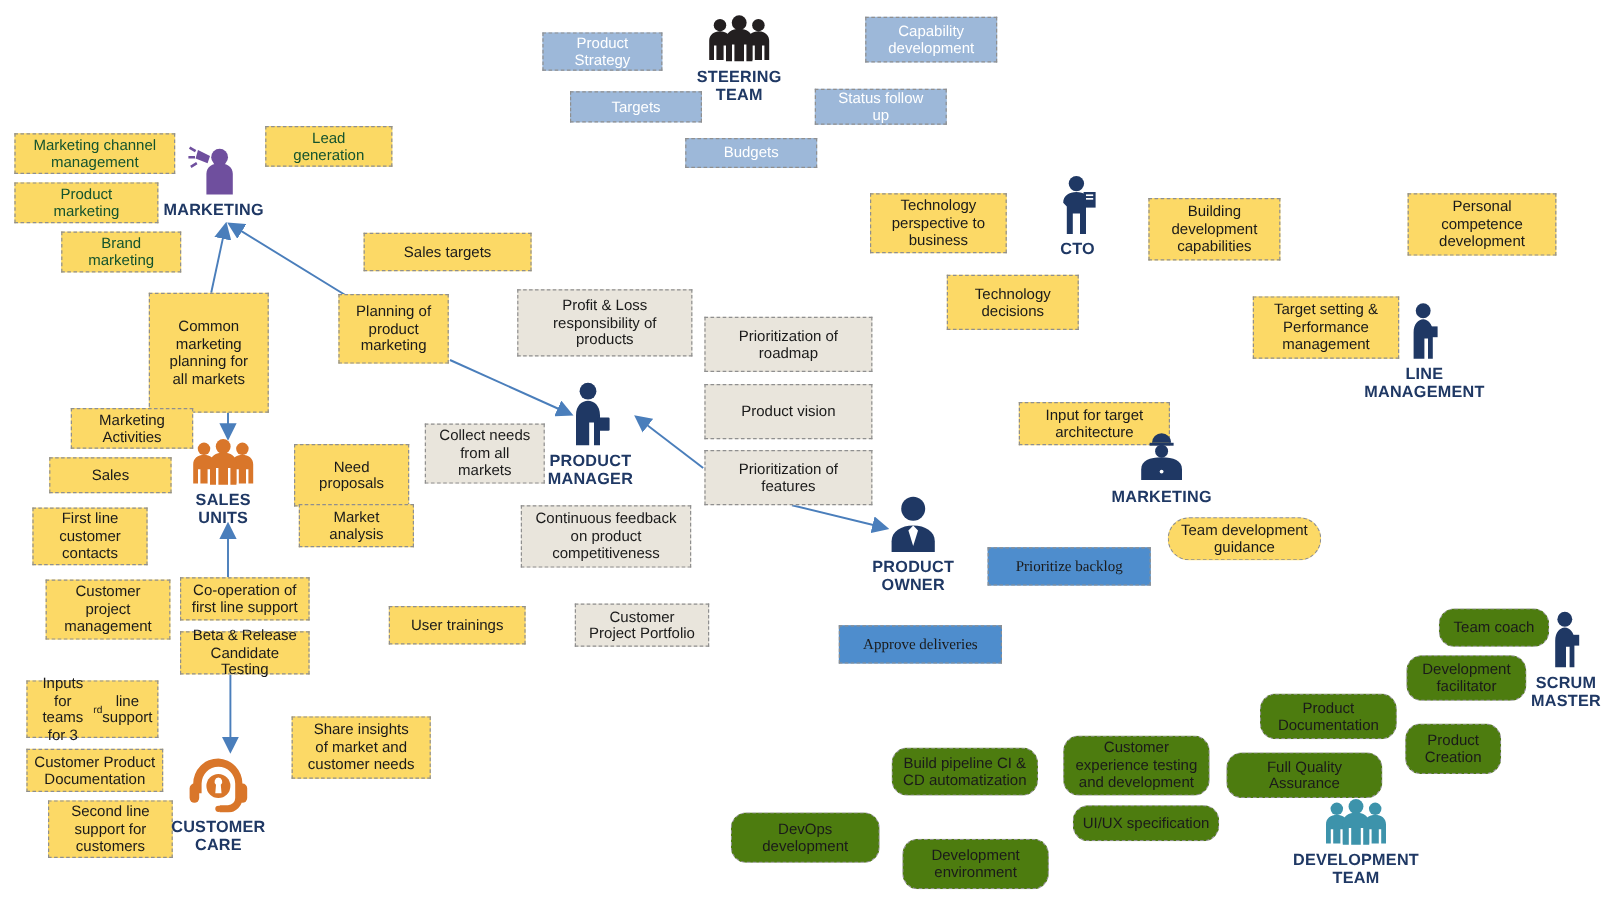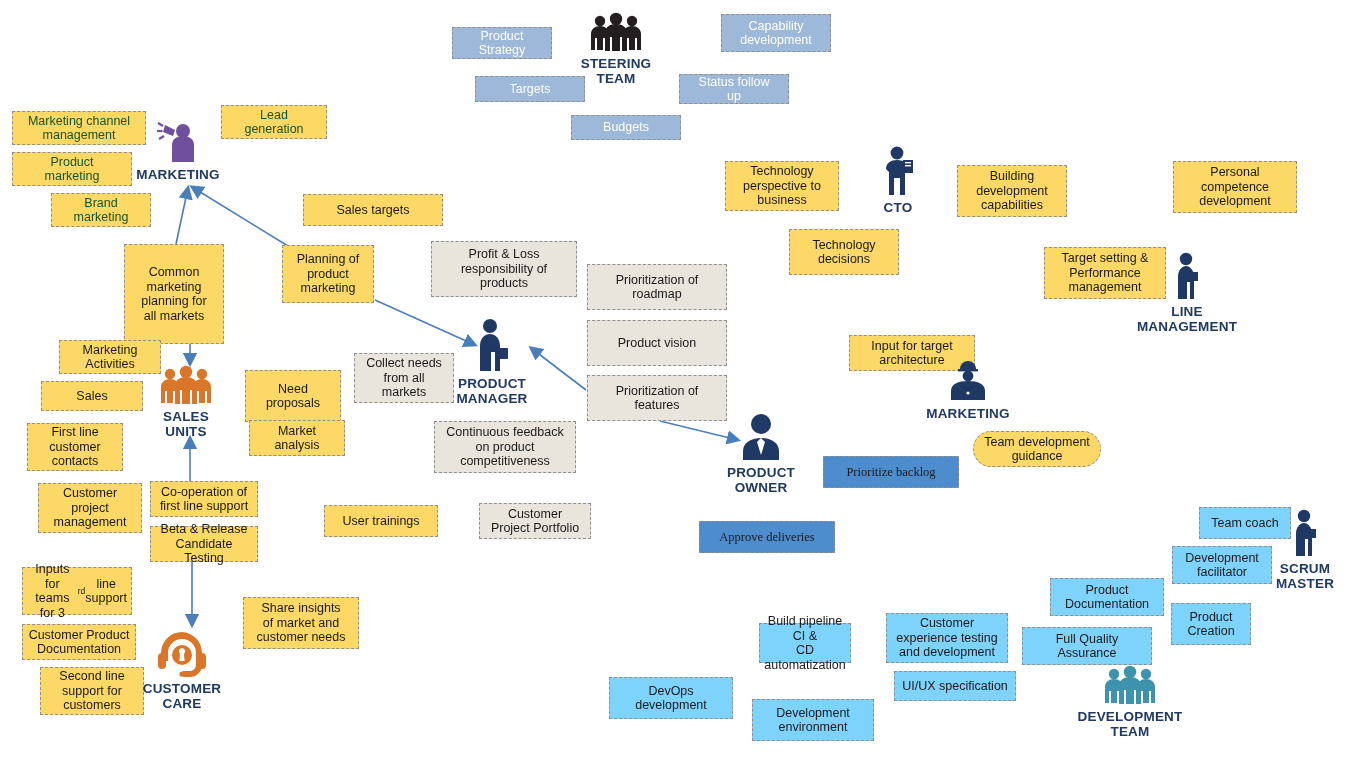--- a/index.html
+++ b/index.html
@@ -20,21 +20,21 @@
     border:1px dashed #8f8f8f;
     font-size:12.5px;
     line-height:1.16;
     color:#1a1a1a;
     padding:2px 4px;
     white-space:pre-line;
   }
   
   .c-yellow   {background:#fcd966;}
   .c-yellow-w {background:#fbd964;color:#14532d;}
-  .c-gold     {background:#7dd3fc;}
+  .c-gold     {background:#4d7c0f;border-radius:13px;}
   .c-beige    {background:#e9e5dc;}
   .c-steel    {background:#9db8d9;color:#ffffff;}
   .c-blue     {background:#4e8dcd;color:#1a1a1a;font-family:Liberation Serif, serif;}
 
   .role{
     position:absolute;
     text-align:center;
     color:#1f3864;
     font-weight:bold;
     font-size:13.5px;
@@ -110,21 +110,21 @@
       <div class="box c-yellow" style="left: 1044px; top: 247px; width: 122px; height: 52px;">Target setting &amp;<br>Performance<br>management</div>
       <div class="box c-blue" style="left: 823px; top: 456px; width: 136px; height: 32px;">Prioritize backlog</div>
       <div class="box c-blue" style="left: 699px; top: 521px; width: 136px; height: 32px;">Approve deliveries</div>
       <div class="box c-gold" style="left: 1199px; top: 507px; width: 92px; height: 32px;">Team coach</div>
       <div class="box c-gold" style="left: 1172px; top: 546px; width: 100px; height: 38px;">Development<br>facilitator</div>
       <div class="box c-gold" style="left: 1171px; top: 603px; width: 80px; height: 42px;">Product<br>Creation</div>
       <div class="box c-gold" style="left: 1050px; top: 578px; width: 114px; height: 38px;">Product<br>Documentation</div>
       <div class="box c-gold" style="left: 1022px; top: 627px; width: 130px; height: 38px;">Full Quality<br>Assurance</div>
       <div class="box c-gold" style="left: 886px; top: 613px; width: 122px; height: 50px;">Customer<br>experience testing<br>and development</div>
       <div class="box c-gold" style="left: 894px; top: 671px; width: 122px; height: 30px;">UI/UX specification</div>
-      <div class="box c-gold" style="left: 743px; top: 623px; width: 92px; height: 40px; margin-left: 16px;">Build pipeline CI &amp;<br>CD automatization</div>
+      <div class="box c-gold" style="left: 743px; top: 623px; width: 122px; height: 40px;">Build pipeline CI &amp;<br>CD automatization</div>
       <div class="box c-gold" style="left: 609px; top: 677px; width: 124px; height: 42px;">DevOps<br>development</div>
       <div class="box c-gold" style="left: 752px; top: 699px; width: 122px; height: 42px;">Development<br>environment</div>
     </div>
   <div id="roles-layer">
       <div class="icon" style="left: 584px; top: 0px; width: 64px; display: flex; justify-content: center; align-items: flex-end; height: 52px;">
         <svg width="56" height="40" viewBox="0 0 56 40">
       <circle cx="12" cy="9" r="5.2" fill="#231f20"></circle>
       <path d="M3 38 V22 c0-5 4-8 9-8 s9 3 9 8 v16 h-4 V26 h-2 v12 h-6 V26 h-2 v12 z" fill="#231f20"></path>
       <circle cx="44" cy="9" r="5.2" fill="#231f20"></circle>
       <path d="M35 38 V22 c0-5 4-8 9-8 s9 3 9 8 v16 h-4 V26 h-2 v12 h-6 V26 h-2 v12 z" fill="#231f20"></path>

